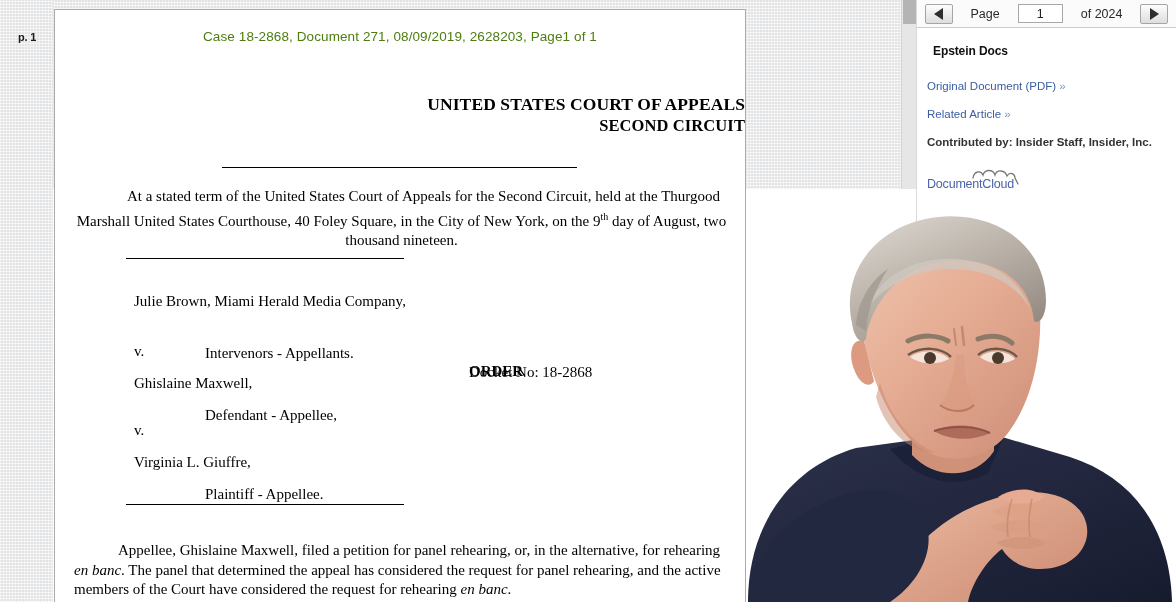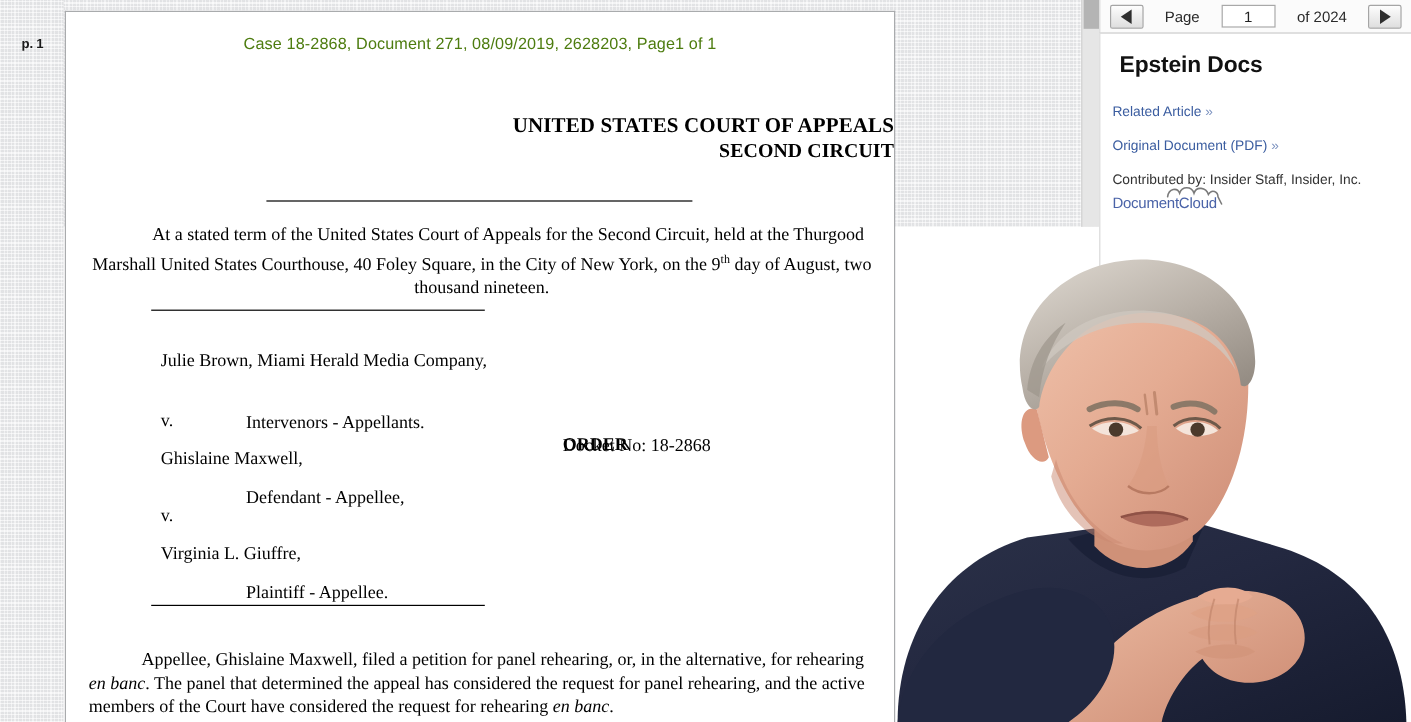--- a/index.html
+++ b/index.html
@@ -257,41 +257,42 @@
 
   #sidebar-body {
     position: relative;
     padding: 16px 0 0 10px;
     border-left: 1px solid #d9d9d9;
     height: 100%;
     box-sizing: border-box;
   }
 
   #doc-title {
-    font-size: 19px;
+    font-size: 12px;
     font-weight: bold;
     color: #111;
     margin: 0 0 22px 6px;
     letter-spacing: -0.1px;
   }
 
   .side-link {
     display: block;
     font-size: 11.5px;
     color: #3b5da0;
     text-decoration: none;
     margin-bottom: 16px;
     cursor: pointer;
   }
   .side-link .chev { color: #7d93c0; }
 
   #contributed {
     font-size: 11.5px;
     color: #333333;
-    margin-bottom: 4px;
+    margin-bottom: 26px;
+    font-weight: bold;
   }
 
   #dc-logo {
     position: relative;
     display: inline-block;
     height: 22px;
   }
   #dc-logo-text {
     font-size: 12.5px;
     font-weight: normal;
@@ -385,26 +386,26 @@
       <button class="nav-btn" title="Next page">
         <span class="tri tri-right"></span>
       </button>
     </div>
 
     <div id="sidebar-body">
 
       <h1 id="doc-title">Epstein Docs</h1>
 
       <a class="side-link">
-        <span>Related Article</span>
+        <span>Original Document (PDF)</span>
         <span class="chev">»</span>
       </a>
 
       <a class="side-link">
-        <span>Original Document (PDF)</span>
+        <span>Related Article</span>
         <span class="chev">»</span>
       </a>
 
       <div id="contributed">Contributed by: Insider Staff, Insider, Inc.</div>
 
       <div id="dc-logo">
         <span id="dc-logo-text">DocumentCloud</span>
         <svg id="dc-logo-doodle" viewBox="0 0 52 20">
           <path d="M2 13 C3 6, 10 5, 12 10 C14 4, 22 4, 24 10 C26 4, 34 5, 36 11 C39 6, 44 9, 44 13 L47 19" fill="none" stroke="#7a7a7a" stroke-width="1.3" stroke-linecap="round"></path>
         </svg>

